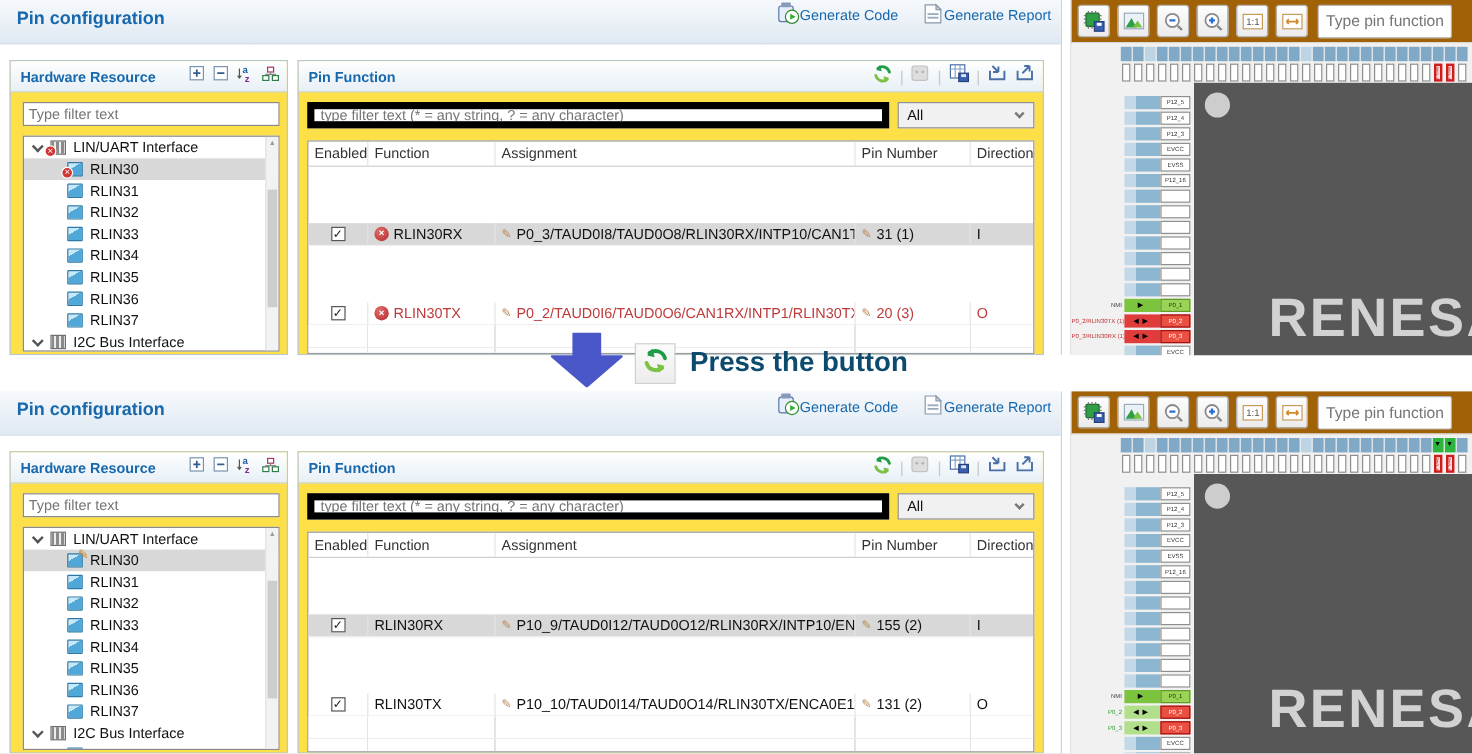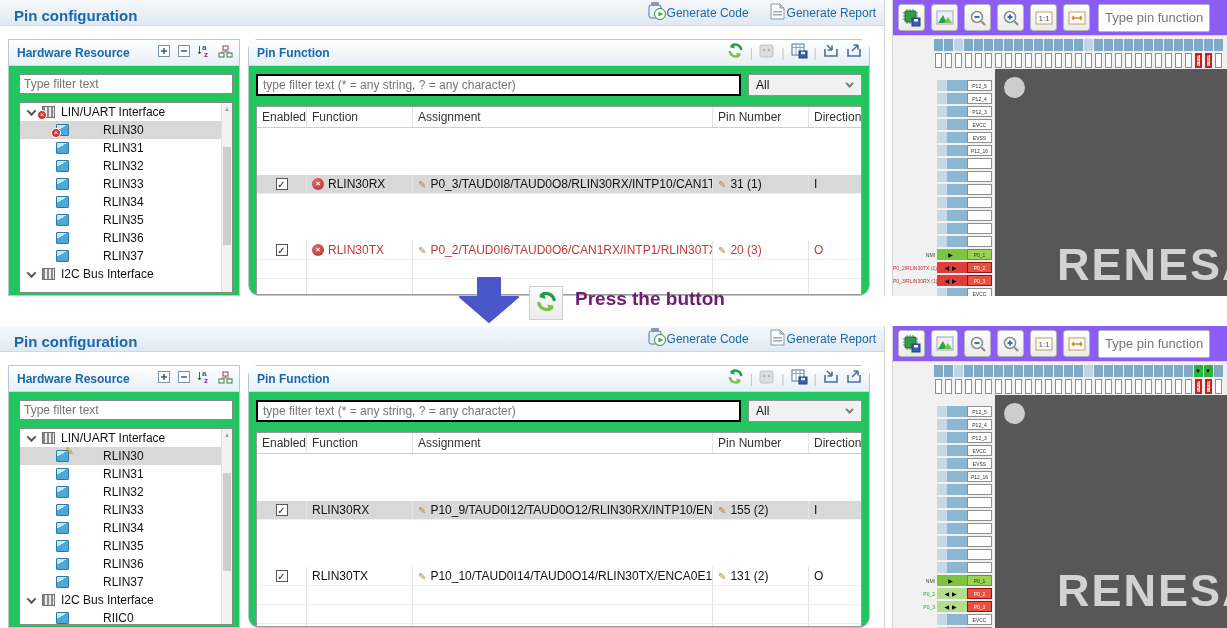--- a/index.html
+++ b/index.html
@@ -9,66 +9,66 @@
   
   .shot { position:relative; width:1227px; overflow:hidden; background:#fff; display:flex; }
   .shot-top { height:296px; }
   .shot-bottom { height:302px; }
   .gap { height:30px; background:#fff; }
   .left-region { width:884px; flex:none; display:flex; flex-direction:column; min-height:0; }
   .sash { width:9px; flex:none; background:#fff; border-left:1px solid #d3d3d3; border-right:1px solid #d3d3d3; }
   .pkg { flex:1; min-width:0; display:flex; flex-direction:column; background:#fff; }
 
   
-  .band { height:26px; flex:none; position:relative; background:linear-gradient(#f6f9fc,#dfe9f2);
+  .band { height:37px; flex:none; position:relative; background:linear-gradient(#f6f9fc,#dfe9f2);
           border-bottom:1px solid #ccd8e4; }
   .band .title { position:absolute; left:14px; top:7px; font-size:15px; font-weight:bold; color:#1768ad; }
   .genbar { position:absolute; right:8px; top:1px; display:flex; gap:18px; }
   .genbtn { display:flex; align-items:center; cursor:pointer; }
   .genbtn .glabel { font-size:12px; color:#1768ad; margin-top:-1px; white-space:nowrap; }
 
   
   .panels { flex:1; min-height:0; display:flex; gap:8px; padding:13px 14px 0 8px; }
-  .panel { border:1px solid #b8c7d4; background:#22c55e; display:flex; flex-direction:column; min-width:0; min-height:0; }
+  .panel { border:1px solid #b8c7d4; background:#fde047; display:flex; flex-direction:column; min-width:0; min-height:0; }
   .hw { width:232px; flex:none; }
-  .pf { flex:1;border-radius:11px; }
+  .pf { flex:1; }
   .phead { height:26px; flex:none; display:flex; align-items:center; justify-content:space-between;
            padding:0 6px 0 8px; background:linear-gradient(#feffff,#e7eff6); border-bottom:1px solid #ccd8e2; }
   .ptitle { font-size:12px; font-weight:bold; color:#1768ad; white-space:nowrap; }
   .hicons { display:flex; gap:6px; align-items:center; }
   .hicons .sep { color:#c9c9c9; font-size:13px; }
 
   
   .hwfilter { margin:8px 6px 8px 10px; height:20px; border:1px solid #8a8a8a; font-size:12px;
               padding:0 4px; color:#333; display:block; }
   .hwfilter::placeholder, .pff-input::placeholder, .pkginput::placeholder { color:#757575; }
   .tree { position:relative; margin:0 6px 2px 10px; border:1px solid #8a8a8a; flex:1; min-height:0;
           overflow:hidden; background:#fff; }
   .trow { height:18px; display:flex; align-items:center; font-size:12px; color:#111; padding-left:8px; cursor:default; }
   .trow.sel { background:#d8d8d8; }
-  .trow.lvl1 { padding-left:36px;gap:28px; }
+  .trow.lvl1 { padding-left:36px; }
   .chev { width:7px; height:7px; border-left:2px solid #555; border-bottom:2px solid #555;
           transform:rotate(-45deg) translate(1px,-1px); margin-right:7px; flex:none; }
   .ticon { width:13px; height:12px; margin-right:6px; position:relative; flex:none; }
   .ticon.mod { background:linear-gradient(150deg,#c6e9f8 0 35%,#4fa8d8 35%); border:1px solid #2c79a8; border-radius:1px; }
   .ticon.per { background:repeating-linear-gradient(90deg,#8a8a8a 0 2px,#ececec 2px 4px); border:1px solid #6f6f6f; }
   .bdg { position:absolute; font-style:normal; }
   .bdg.err { left:-6px; bottom:-3px; width:10px; height:10px; border-radius:50%;
              background:#cf3535; border:1px solid #fff; color:#fff; font-size:8px;
              line-height:8px; text-align:center; }
   .bdg.err::after { content:"×"; }
   .bdg.edit { right:-6px; top:-6px; color:#d28a2c; font-size:11px; }
   .bdg.edit::after { content:"✎"; }
   .tscroll { position:absolute; top:0; right:0; bottom:0; width:11px; background:#f2f2f2; border-left:1px solid #e2e2e2; }
   .tscroll .up { height:11px; font-size:6px; color:#9a9a9a; text-align:center; line-height:12px; }
   .thumb { position:absolute; left:1px; right:1px; top:44px; height:98px; background:#cdcdcd; }
 
   
   .pffilter { display:flex; gap:7px; margin:8px 7px; flex:none; }
-  .pff-input { flex:1; height:22px; border:2px solid #000000; font-size:12px; padding:0 5px; color:#333; }
+  .pff-input { flex:1; height:22px; border:6px solid #000000; font-size:12px; padding:0 5px; color:#333; }
   .ddl { width:114px; flex:none; height:22px; background:#f1f1f1; border:1px solid #919191; font-size:12px;
          display:flex; align-items:center; justify-content:space-between; padding:0 7px; color:#111; cursor:pointer; }
   .dchev { width:6px; height:6px; border-left:2px solid #777; border-bottom:2px solid #777;
            transform:rotate(-45deg) translateY(-2px); }
   .tbl { margin:2px 7px 0 7px; border:1px solid #9a9a9a; flex:1; min-height:0; overflow:hidden;
          display:flex; flex-direction:column; background:#fff; }
   .thead, .row { display:grid; grid-template-columns:50px 106px 300px 96px 80px; flex:none; }
   .thead { height:21px; border-bottom:1px solid #cfcfcf; }
   .thead span { font-size:12px; color:#333; padding:3px 5px 0 5px; border-right:1px solid #e4e4e4;
                 white-space:nowrap; overflow:hidden; }
@@ -88,21 +88,21 @@
   .pen::after { content:"✎"; }
   .gridfill { flex:1; background-color:#fff;
     background-image:
       repeating-linear-gradient(to bottom, transparent 0 18px, #ececec 18px 19px),
       linear-gradient(to right, transparent 0 49px, #e4e4e4 49px 50px, transparent 50px 155px,
         #e4e4e4 155px 156px, transparent 156px 455px, #e4e4e4 455px 456px, transparent 456px 551px,
         #e4e4e4 551px 552px, transparent 552px); }
 
   
   .pkgbar { height:36px; flex:none; display:flex; align-items:center; gap:6px; padding:0 5px;
-            border-bottom:1px solid #d8d8d8; background:#8b5cf6; }
+            border-bottom:1px solid #d8d8d8; background:#a16207; }
   .pbtn { width:27px; height:27px; flex:none; border:1px solid #b5b5b5; border-radius:3px;
           background:linear-gradient(#fdfdfd,#ebebeb); display:flex; align-items:center; justify-content:center; cursor:pointer; }
   .pkginput { width:112px; height:28px; flex:none; border:1px solid #b5b5b5; border-radius:2px;
               font-size:13px; padding:0 6px; color:#444; margin-left:2px; }
   .pkgview { flex:1; position:relative; background:#f1f1f1; overflow:hidden; }
   .chip { position:absolute; left:102px; top:33px; width:1300px; height:900px; background:#575757; z-index:1; }
   .p1circle { position:absolute; left:9px; top:8px; width:21px; height:21px; border-radius:50%; background:#cdcdcd; }
   .logo { position:absolute; left:62px; top:170px; font-size:45px; font-weight:bold; color:#d2d2d2;
           letter-spacing:2px; white-space:nowrap; }
   .toppins { position:absolute; left:40px; top:3px; display:flex; z-index:2; }
@@ -132,21 +132,21 @@
   .prow.rg .pstrip { background:#b2df8c; }
   .prow.rg .pbox { background:#eb4f41; border-color:#a01111; color:#fff; }
   .prow.rg .ptag { color:#2e9e2e; }
 
   
   .overlay { position:absolute; left:0; top:0; width:100%; height:100%; z-index:50; pointer-events:none; }
   .ov-arrow { position:absolute; left:457px; top:277px; }
   .pressbtn { position:absolute; left:529px; top:286px; width:34px; height:34px; border:1px solid #cfcfcf;
               background:linear-gradient(#fbfbfb,#ececec); display:flex; align-items:center; justify-content:center;
               pointer-events:auto; cursor:pointer; }
-  .presslabel { position:absolute; left:575px; top:288px; font-size:19px; font-weight:bold; color:#701a75; white-space:nowrap; }
+  .presslabel { position:absolute; left:575px; top:288px; font-size:23px; font-weight:bold; color:#0c4a6e; white-space:nowrap; }
 </style>
 </head>
 <body>
 
 <section class="shot shot-top">
   <div class="left-region">
     <div class="band">
       <span class="title">Pin configuration</span>
       <div class="genbar">
         <div class="genbtn">

